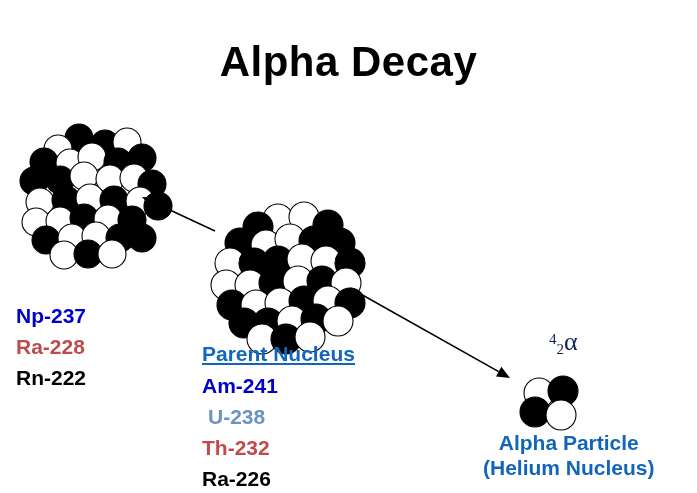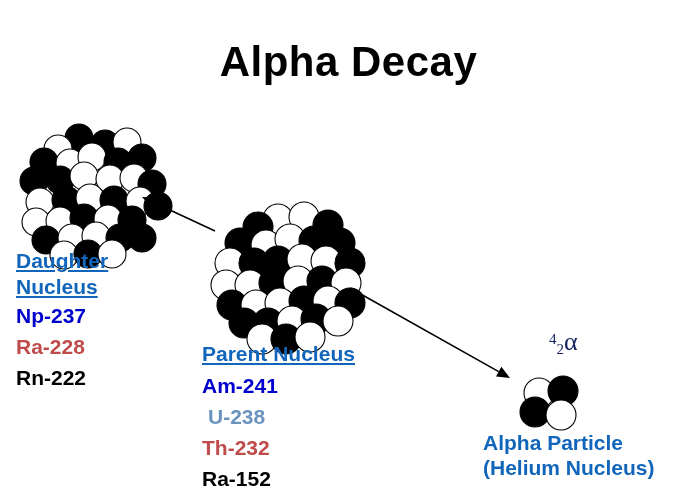--- a/index.html
+++ b/index.html
@@ -186,44 +186,40 @@
 
   <div class="cluster" style="left:512px; top:372px; width:72px; height:56px;">
     <svg id="svg-alpha" width="72" height="56" viewBox="0 0 72 56">
         <circle cx="27" cy="21" r="15" fill="#ffffff" stroke="#000000" stroke-width="1.1"></circle>
         <circle cx="51" cy="19" r="15" fill="#000000" stroke="#000000" stroke-width="1.1"></circle>
         <circle cx="23" cy="40" r="15" fill="#000000" stroke="#000000" stroke-width="1.1"></circle>
         <circle cx="49" cy="43" r="15" fill="#ffffff" stroke="#000000" stroke-width="1.1"></circle>
       </svg>
   </div>
 
-  <div class="abs" id="daughter-head">
-    <div class="label-head" style="color: rgb(17, 102, 187);">Daughter</div>
-    <div class="label-head" style="color: rgb(17, 102, 187);">Nucleus</div>
-  </div>
 
   <div class="abs" id="daughter-list">
     <div class="iso" style="color: rgb(0, 0, 204);">Np-237</div>
     <div class="iso" style="color: rgb(191, 75, 75);">Ra-228</div>
     <div class="iso" style="color: rgb(0, 0, 0);">Rn-222</div>
   </div>
 
   <div class="abs" id="parent-head">
     <div class="label-head" style="color: rgb(17, 102, 187);">Parent Nucleus</div>
   </div>
 
   <div class="abs" id="parent-list">
     <div class="iso" style="color: rgb(0, 0, 204);">Am-241</div>
     <div class="iso" style="color: rgb(106, 147, 192); margin-left: 6px;">U-238</div>
     <div class="iso" style="color: rgb(191, 75, 75);">Th-232</div>
-    <div class="iso" style="color: rgb(0, 0, 0);">Ra-152</div>
+    <div class="iso" style="color: rgb(0, 0, 0);">Ra-226</div>
   </div>
 
   <div class="abs" id="alpha-notation">
     <span class="sup">4</span><span class="sub">2</span><span class="glyph">α</span>
   </div>
 
   <div class="abs" id="alpha-caption">
-    <div class="plain-head" style="color: rgb(17, 102, 187);">Alpha Particle</div>
+    <div class="plain-head" style="color: rgb(17, 102, 187); text-align: center;">Alpha Particle</div>
     <div class="plain-head" style="color: rgb(17, 102, 187);">(Helium Nucleus)</div>
   </div>
 
 </div>
 
 </body></html>

